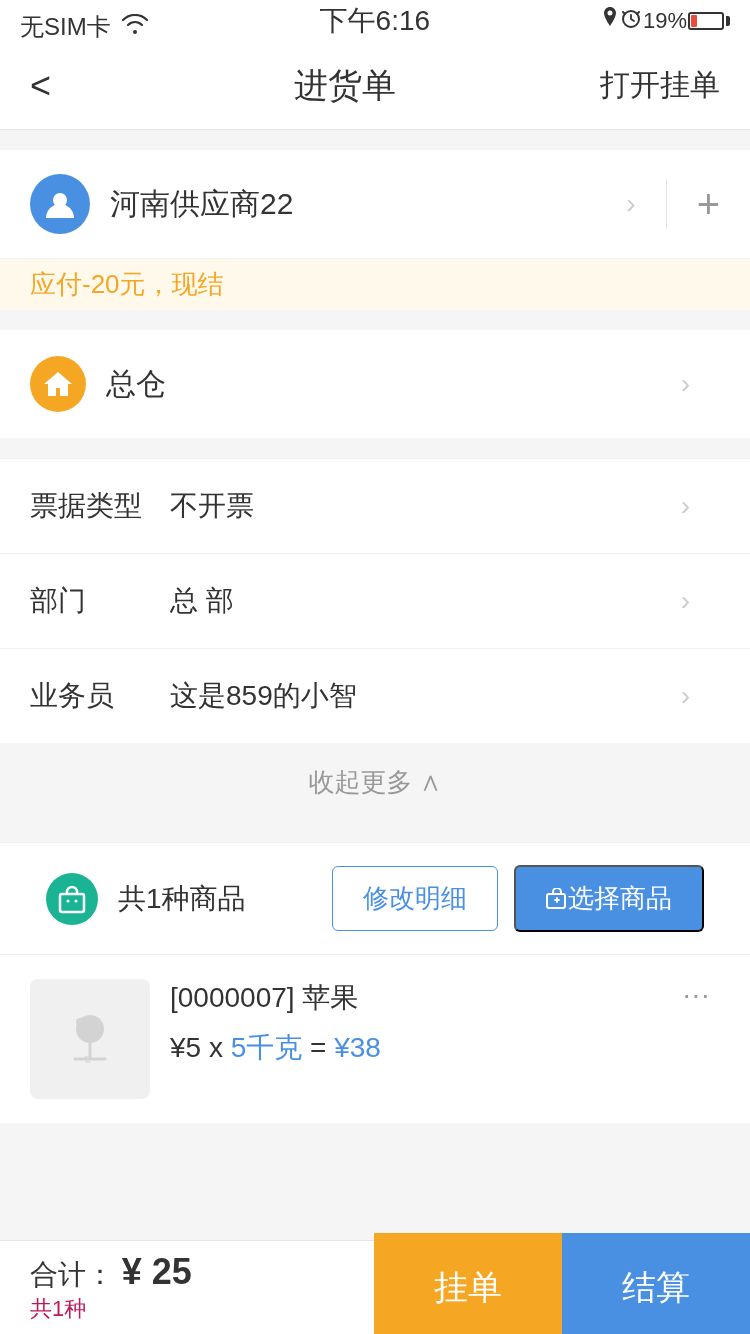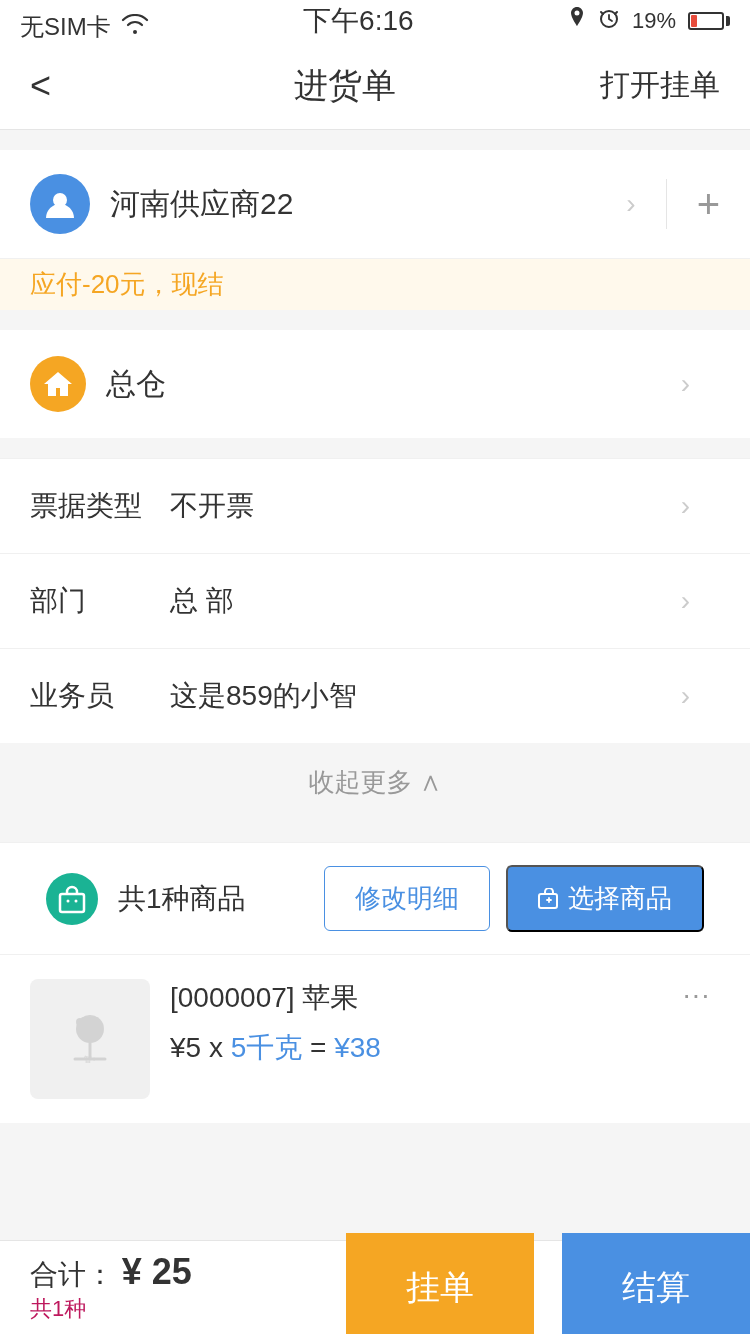--- a/index.html
+++ b/index.html
@@ -31,21 +31,21 @@
       gap: 10px;
       margin-top: 12px;
     }
     .status-center {
       font-size: 28px;
       font-weight: 500;
     }
     .status-right {
       display: flex;
       align-items: center;
-      gap: 12px;
+      gap: 1px;
       font-size: 22px;
     }
     .battery {
       display: inline-flex;
       align-items: center;
       gap: 2px;
     }
     .battery-body {
       width: 36px;
       height: 18px;
@@ -267,21 +267,20 @@
     }
     .btn-select {
       background: #4a90e2;
       color: #fff;
       padding: 14px 30px;
       border-radius: 6px;
       font-size: 26px;
       cursor: pointer;
       display: flex;
       align-items: center;
-      gap: 8px;
     }
 
     
     .product-item {
       background: #fff;
       display: flex;
       padding: 24px 30px;
       border-top: 1px solid #f0f0f0;
       gap: 20px;
     }
@@ -327,21 +326,20 @@
     .bottom-bar {
       position: fixed;
       bottom: 0;
       left: 0;
       width: 750px;
       height: 94px;
       background: #fff;
       display: flex;
       align-items: center;
       border-top: 1px solid #e5e5e5;
-      gap: 28px;
     }
     .bottom-total {
       flex: 1;
       padding: 0 30px;
     }
     .total-label {
       font-size: 28px;
       color: #333;
     }
     .total-count {

